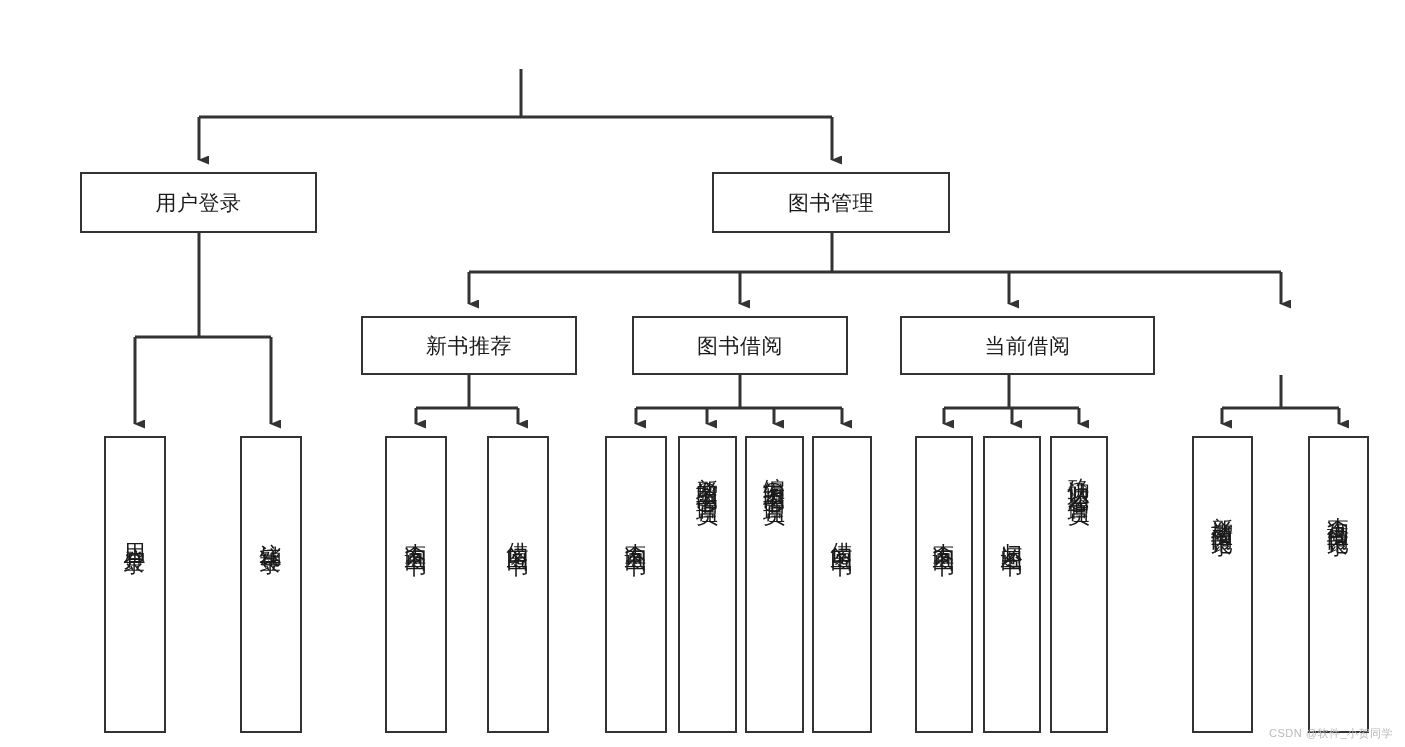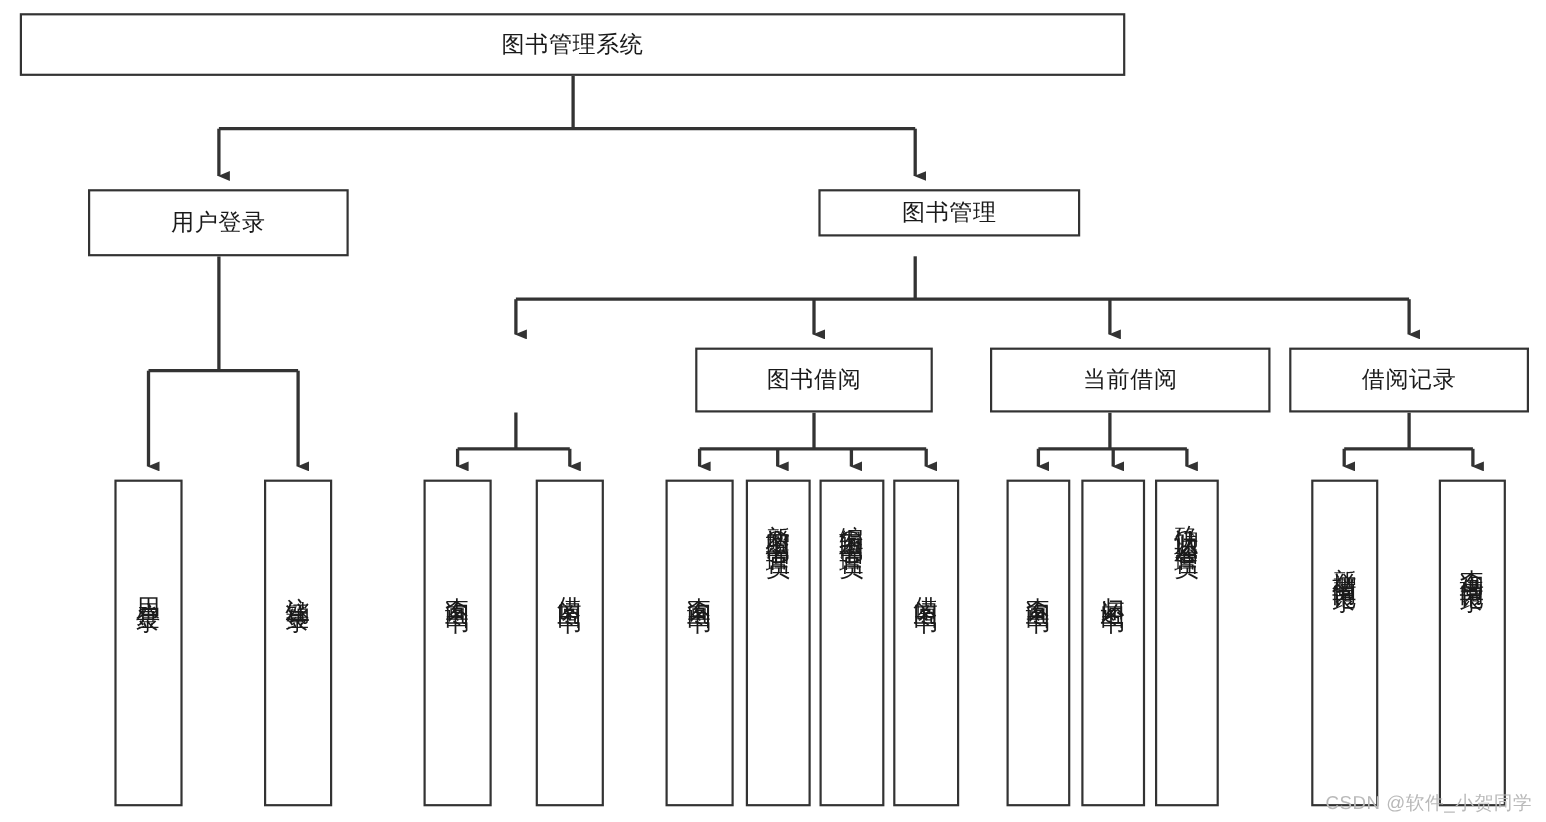--- a/index.html
+++ b/index.html
@@ -56,21 +56,21 @@
     color: #1a1a1a;
     letter-spacing: 4px;
     line-height: 1.05;
     white-space: nowrap;
     display: block;
   }
   .watermark {
     position: absolute;
     right: 12px;
     bottom: 6px;
-    font-size: 17px;
+    font-size: 11px;
     color: #b9b9b9;
     white-space: nowrap;
     pointer-events: none;
     letter-spacing: 0.5px;
   }
 </style>
 </head>
 <body>
 
 <div id="diagram-root">
@@ -118,39 +118,36 @@
       <path d="M1012,408 L1012,424" marker-end="url(#arrowhead)"></path>
       <path d="M1079,408 L1079,424" marker-end="url(#arrowhead)"></path>
 
       <path d="M1281,375 L1281,408"></path>
       <path d="M1222,408 L1339,408"></path>
       <path d="M1222,408 L1222,424" marker-end="url(#arrowhead)"></path>
       <path d="M1339,408 L1339,424" marker-end="url(#arrowhead)"></path>
     </g>
   </svg>
 
-  <div class="node-box horizontal" style="left: 18px; top: 12px; width: 1005px; height: 57px;">
-    <span class="node-label-h">图书管理系统</span>
-  </div>
 
   <div class="node-box horizontal" style="left: 80px; top: 172px; width: 237px; height: 61px;">
     <span class="node-label-h">用户登录</span>
   </div>
-  <div class="node-box horizontal" style="left: 712px; top: 172px; width: 238px; height: 43px; margin-left: 32px;">
+  <div class="node-box horizontal" style="left: 712px; top: 172px; width: 238px; height: 61px;">
     <span class="node-label-h">图书管理</span>
   </div>
 
+  <div class="node-box horizontal" style="left: 361px; top: 316px; width: 216px; height: 59px;">
+    <span class="node-label-h">新书推荐</span>
+  </div>
   <div class="node-box horizontal" style="left: 632px; top: 316px; width: 216px; height: 59px; justify-content: center;">
     <span class="node-label-h">图书借阅</span>
   </div>
   <div class="node-box horizontal" style="left: 900px; top: 316px; width: 255px; height: 59px;">
     <span class="node-label-h">当前借阅</span>
-  </div>
-  <div class="node-box horizontal" style="left: 1172px; top: 316px; width: 218px; height: 59px;">
-    <span class="node-label-h">借阅记录</span>
   </div>
 
   <div class="node-box vertical" style="left: 104px; top: 436px; width: 62px; height: 297px;">
     <span class="node-label-v" style="font-size: 22px; letter-spacing: 4px; margin-top: 86.5px;">用户登录</span>
   </div>
   <div class="node-box vertical" style="left: 240px; top: 436px; width: 62px; height: 297px;">
     <span class="node-label-v" style="font-size: 22px; letter-spacing: 4px; margin-top: 86.5px;">注销登录</span>
   </div>
   <div class="node-box vertical" style="left: 385px; top: 436px; width: 62px; height: 297px;">
     <span class="node-label-v" style="font-size: 22px; letter-spacing: 4px; margin-top: 86.5px;">查询图书</span>

